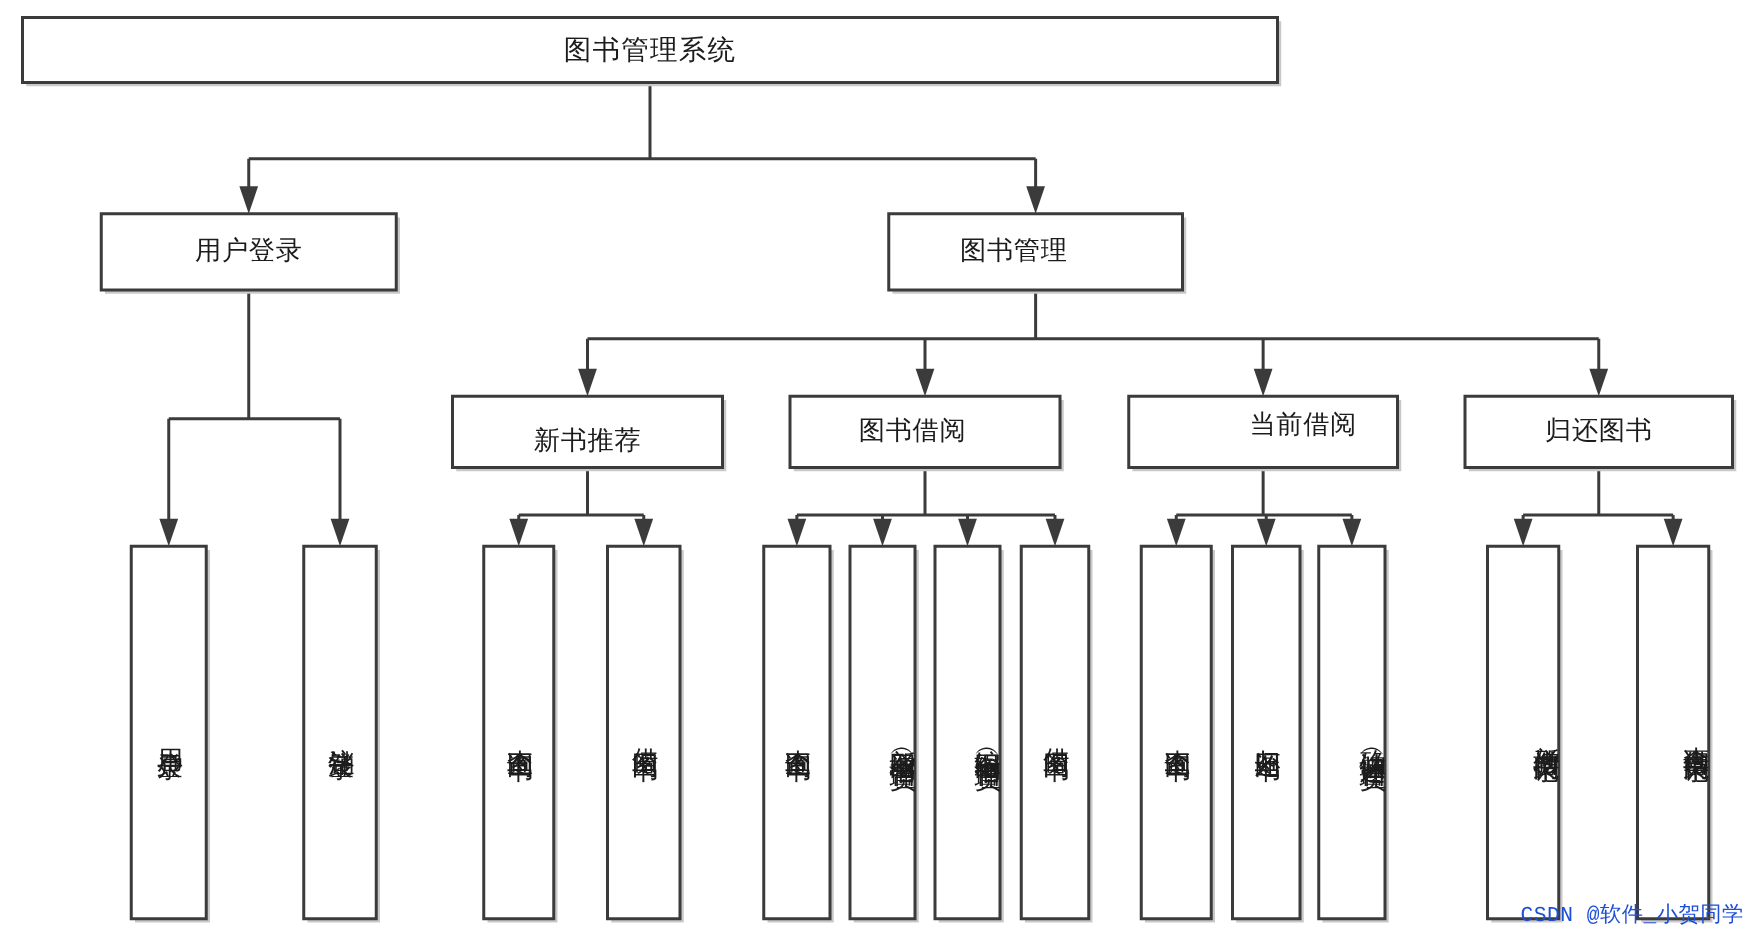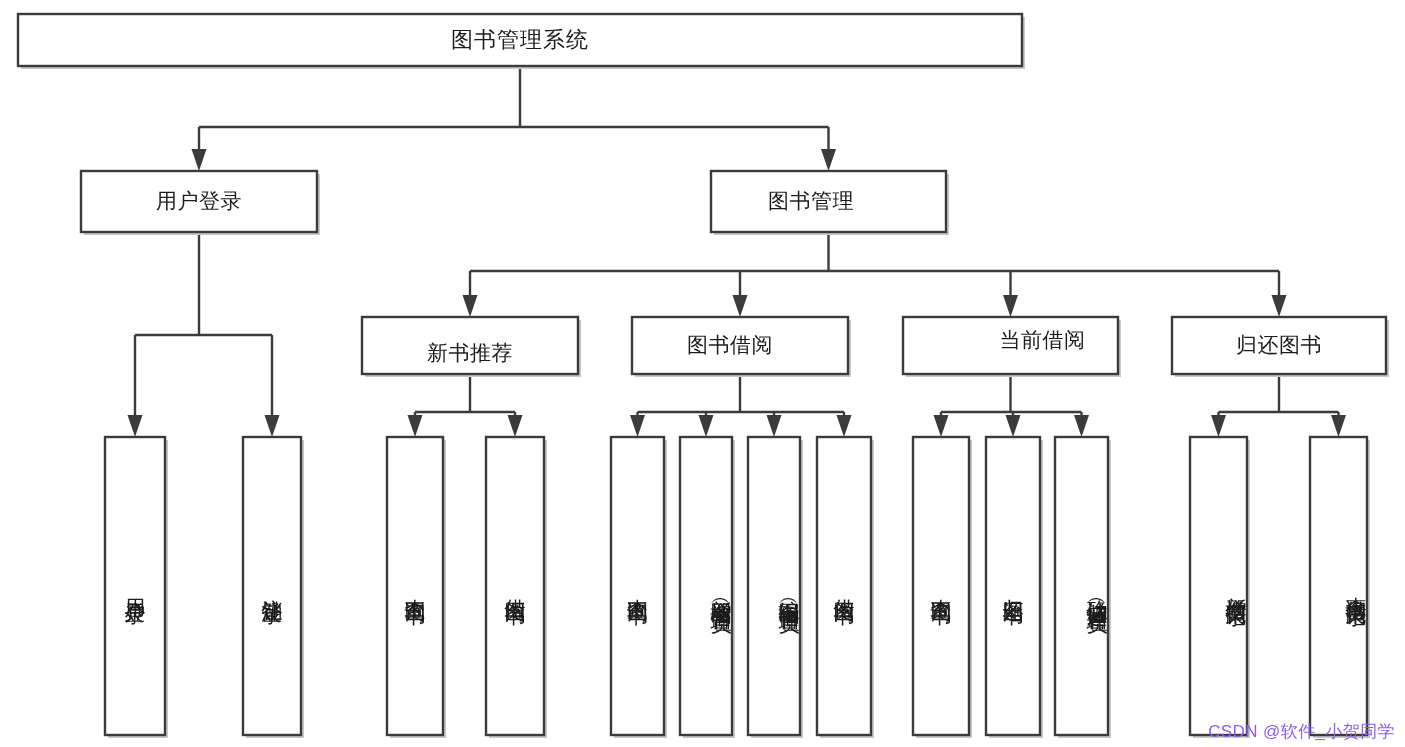--- a/index.html
+++ b/index.html
@@ -49,24 +49,24 @@
     align-items:center;
   }
   .node-label.root{
     font-size:22px;letter-spacing:1px;
   }
 
   .watermark{
     position:absolute;
     right:10px;bottom:4px;
     font-size:17px;
-    color:#8b5cf6;
+    color:#1d4ed8;
     letter-spacing:.4px;
     white-space:nowrap;
-    font-family:Liberation Sans, sans-serif;
+    font-family:Liberation Mono, monospace;
   }
 </style>
 </head>
 <body>
 
 <div id="diagram-root">
   <svg id="flow" viewBox="0 0 1405 747" preserveAspectRatio="none" aria-hidden="true">
     <g id="edges-layer">
         <path class="link-line" d="M 520 66 L 520 127"></path>
         <path class="link-line" d="M 199 127 L 828.5 127"></path>

